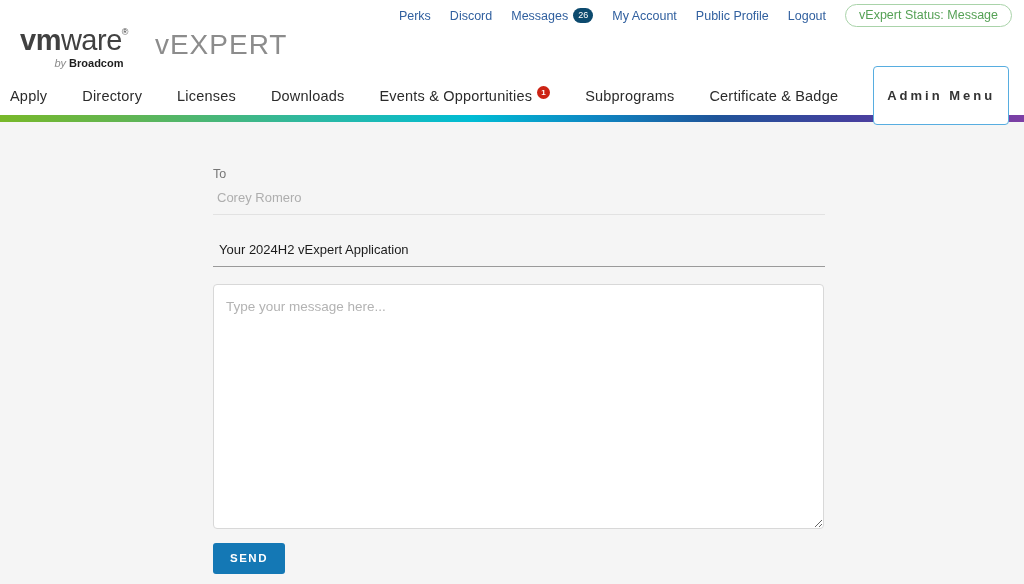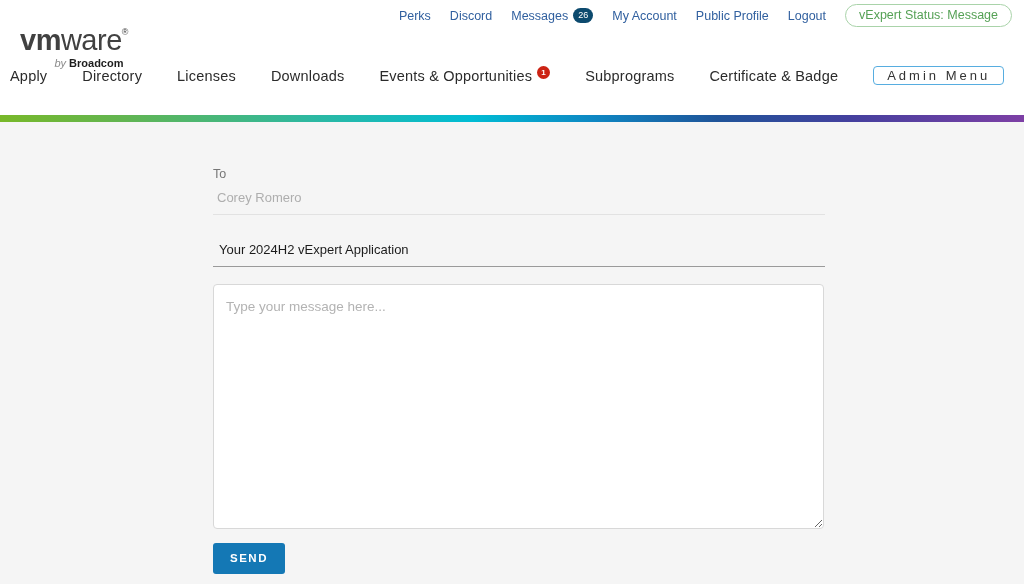--- a/index.html
+++ b/index.html
@@ -112,27 +112,28 @@
     border-radius: 50%;
     display: inline-block;
     margin-top: -2px;
   }
   .admin-btn {
     margin-left: auto;
     margin-right: 89px;
     background: #ffffff;
     border: 1px solid #57ade0;
     border-radius: 4px;
-    padding: 1px 13px;
+    padding: 21px 13px;
     font-family: "Liberation Sans", sans-serif;
     font-size: 13px;
     letter-spacing: 3px;
     color: #333333;
     cursor: pointer;
     white-space: nowrap;
+    font-weight: bold;
   }
 
   .gradient-bar {
     width: 1024px;
     height: 7px;
     background: linear-gradient(90deg,
       #78b829 0%, #62b551 12%, #2eb8a0 30%, #00bcd4 46%,
       #0e87c3 58%, #1f5499 70%, #44409e 83%, #7d3fa5 100%);
   }
 
@@ -217,20 +218,21 @@
     <a class="utility-link">Public Profile</a>
     <a class="utility-link">Logout</a>
     <span class="status-pill">vExpert Status: Message</span>
   </div>
 
   <div class="brand-row">
     <div class="vmware-logo">
       <div class="vmware-word"><span class="vm">vm</span><span>ware</span><span class="reg">®</span></div>
       <div class="byline"><span class="by">by</span> <span class="bname">Broadcom</span></div>
     </div>
+    <div class="product-name">vEXPERT</div>
   </div>
 
   <div class="main-nav">
     <span class="main-nav-item">Apply</span>
     <span class="main-nav-item">Directory</span>
     <span class="main-nav-item">Licenses</span>
     <span class="main-nav-item">Downloads</span>
     <span class="main-nav-item events-wrap">
       <span>Events &amp; Opportunities</span>
       <span class="dot-badge">1</span>

